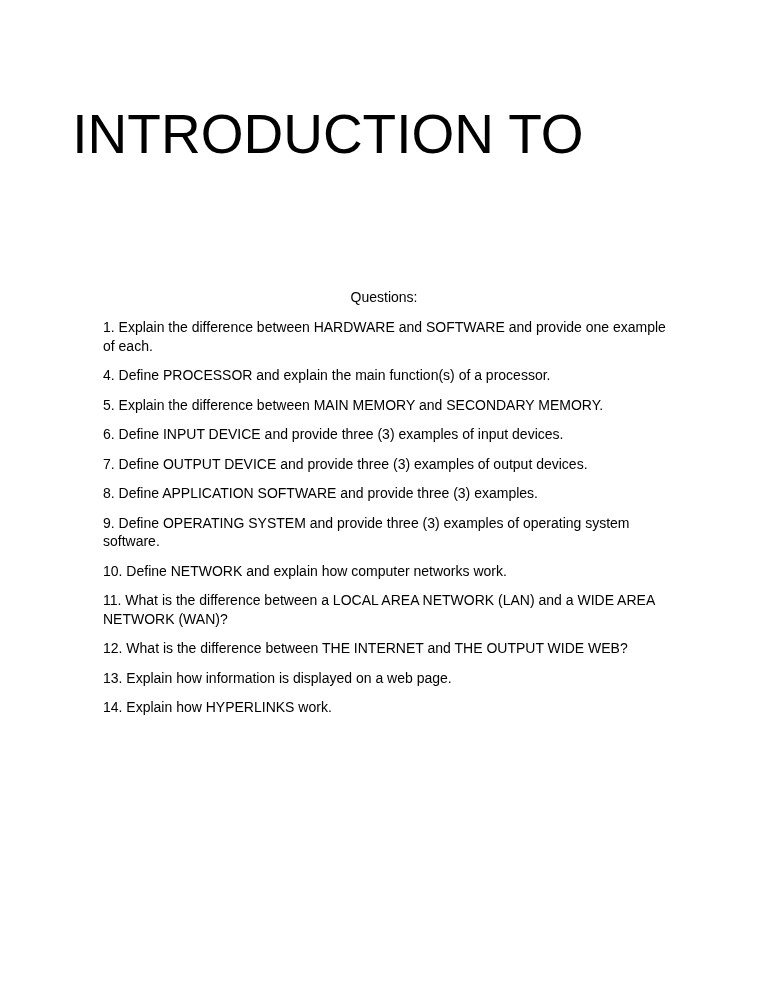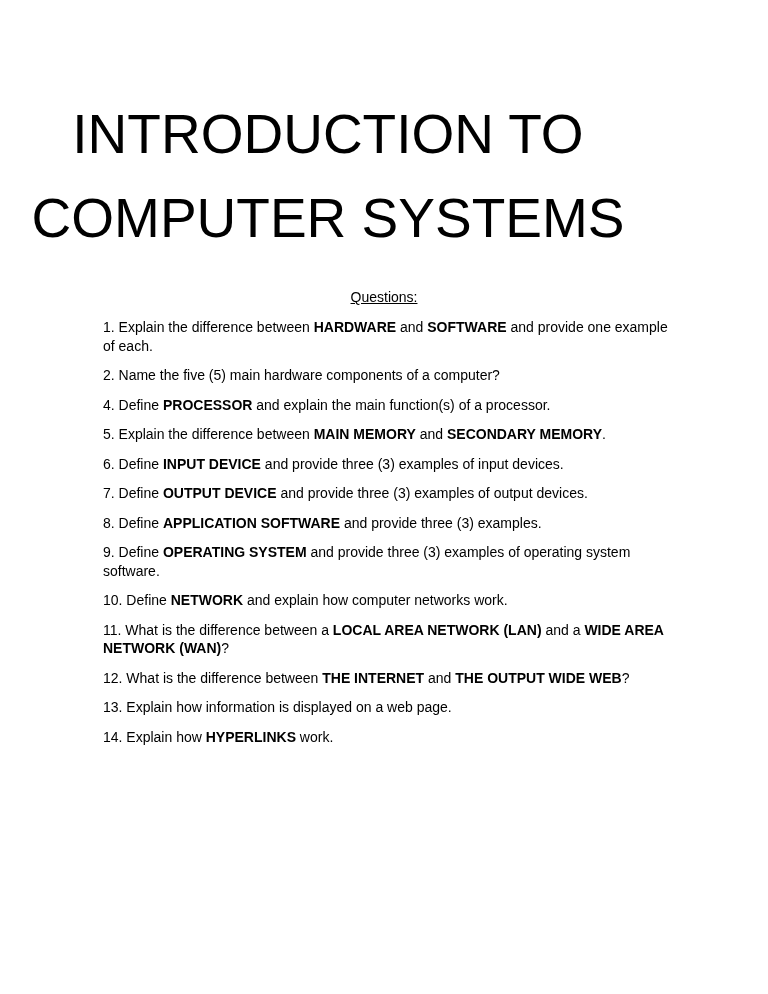--- a/index.html
+++ b/index.html
@@ -1,35 +1,33 @@
 <!DOCTYPE html>
 <html><head>
 <meta charset="utf-8">
 <style>
   html, body { margin: 0; padding: 0; background: #ffffff; }
   body { width: 768px; height: 994px; overflow: hidden; font-family: "Liberation Sans", "DejaVu Sans", sans-serif; color: #000; }
   .page { position: relative; width: 768px; height: 994px; }
   .title { position: absolute; left: 0; width: 656px; top: 92px; text-align: center; font-size: 55px; line-height: 84px; font-weight: normal; letter-spacing: 0px; }
-  .subhead { position: absolute; left: 0; width: 768px; top: 289px; text-align: center; font-size: 14px; text-decoration: underline; }
+  .subhead { position: absolute; left: 0; width: 768px; top: 289px; text-align: center; font-size: 14px; }
   .questions { position: absolute; left: 103px; top: 318px; width: 570px; font-size: 14px; line-height: 18.5px; }
   .q { margin: 0 0 11px 0; }
-  .q b { font-weight: bold; }
+  .q b { font-weight: normal; }
 </style>
 </head>
 <body>
 
 <div class="page">
   <div class="title">
     <div>INTRODUCTION TO</div>
-    <div>COMPUTER SYSTEMS</div>
   </div>
   <div class="subhead">Questions:</div>
   <div class="questions" id="questions">
       <p class="q">1. Explain the difference between <b>HARDWARE</b> and <b>SOFTWARE</b> and provide one example of each.</p>
-      <p class="q">2. Name the five (5) main hardware components of a computer?</p>
       <p class="q">4. Define <b>PROCESSOR</b> and explain the main function(s) of a processor.</p>
       <p class="q">5. Explain the difference between <b>MAIN MEMORY</b> and <b>SECONDARY MEMORY</b>.</p>
       <p class="q">6. Define <b>INPUT DEVICE</b> and provide three (3) examples of input devices.</p>
       <p class="q">7. Define <b>OUTPUT DEVICE</b> and provide three (3) examples of output devices.</p>
       <p class="q">8. Define <b>APPLICATION SOFTWARE</b> and provide three (3) examples.</p>
       <p class="q">9. Define <b>OPERATING SYSTEM</b> and provide three (3) examples of operating system software.</p>
       <p class="q">10. Define <b>NETWORK</b> and explain how computer networks work.</p>
       <p class="q">11. What is the difference between a <b>LOCAL AREA NETWORK (LAN)</b> and a <b>WIDE AREA NETWORK (WAN)</b>?</p>
       <p class="q">12. What is the difference between <b>THE INTERNET</b> and <b>THE OUTPUT WIDE WEB</b>?</p>
       <p class="q">13. Explain how information is displayed on a web page.</p>

